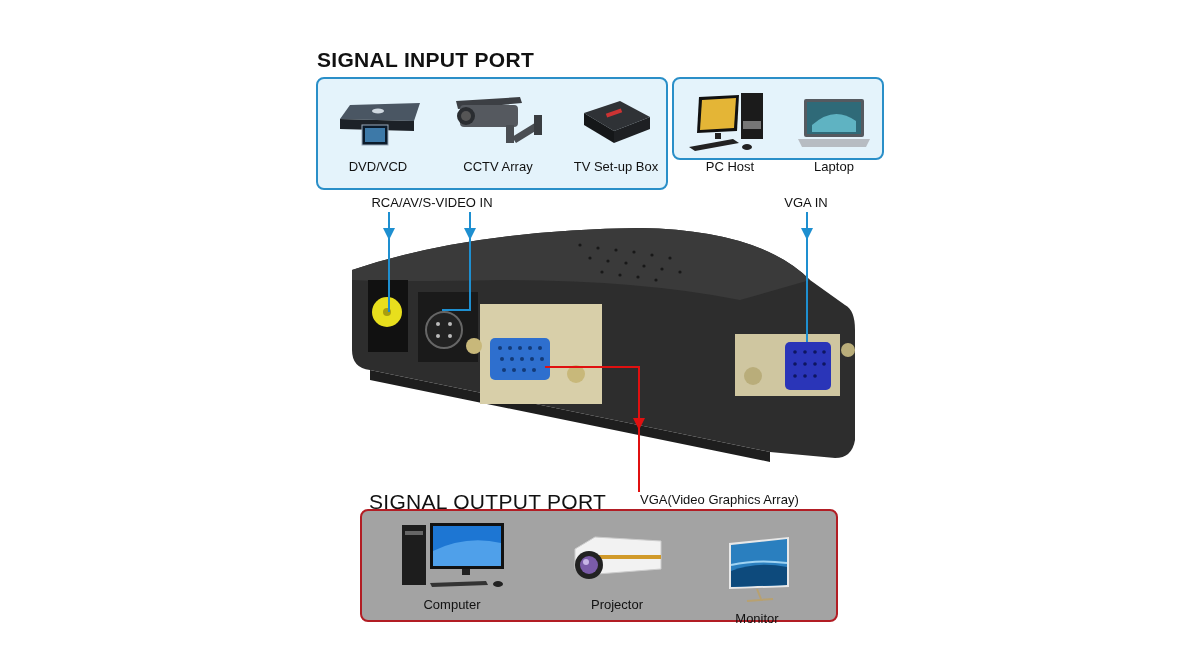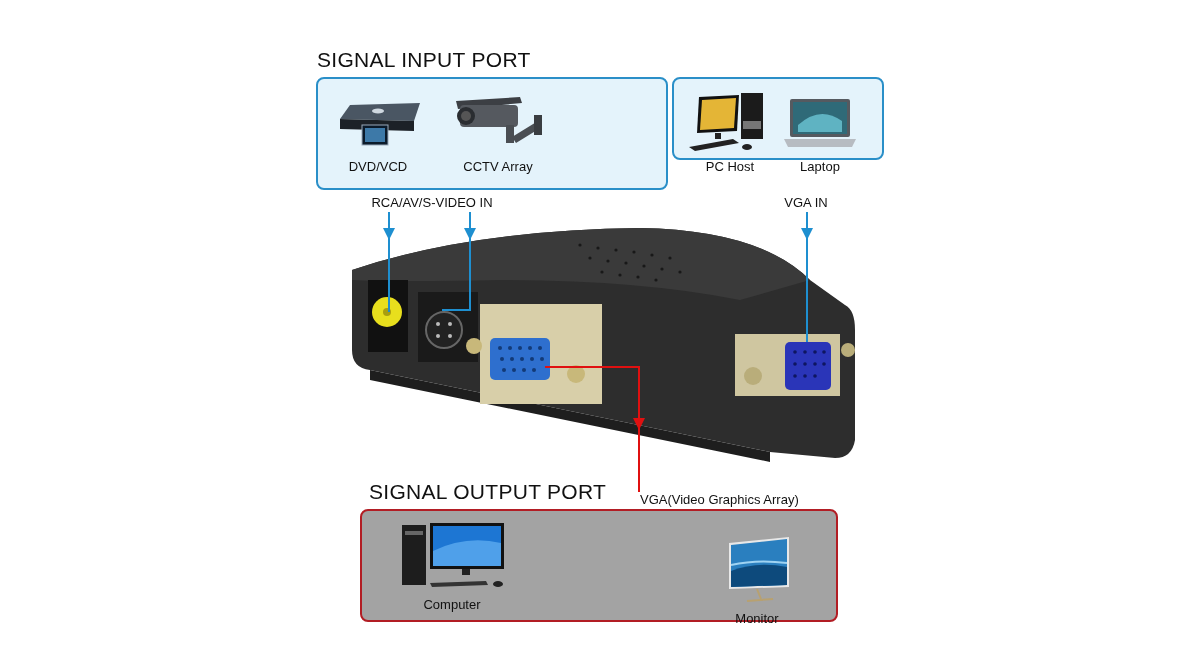--- a/index.html
+++ b/index.html
@@ -13,21 +13,21 @@
   .item { position: absolute; display: flex; flex-direction: column; align-items: center; }
   .item .label { margin-top: 6px; white-space: nowrap; }
   .vline { position: absolute; width: 2px; }
   .hline { position: absolute; height: 2px; }
   .arrow-down-blue { position: absolute; width: 0; height: 0; border-left: 6px solid transparent; border-right: 6px solid transparent; border-top: 12px solid #1e8fd0; }
   .arrow-down-red { position: absolute; width: 0; height: 0; border-left: 6px solid transparent; border-right: 6px solid transparent; border-top: 12px solid #e01010; }
 </style>
 </head>
 <body>
 
-<div class="abs heading" style="left:317px; top:48px;">SIGNAL INPUT PORT</div>
+<div class="abs heading" style="left:317px; top:48px;font-weight:bold;">SIGNAL INPUT PORT</div>
 
 <div class="abs box-in" style="left:316px; top:77px; width:352px; height:113px;">
   <div class="item" style="left:10px; top:12px; width:100px;">
     <svg width="88" height="62" viewBox="0 0 88 62">
       <polygon points="6,28 16,14 86,12 80,30" fill="#4a5663"></polygon>
       <polygon points="6,28 80,30 80,40 6,38" fill="#1c2127"></polygon>
       <ellipse cx="44" cy="20" rx="6" ry="2.5" fill="#cfd8e0"></ellipse>
       <rect x="28" y="34" width="26" height="20" fill="#0b1a2a" stroke="#9ab" stroke-width="1"></rect>
       <rect x="31" y="37" width="20" height="14" fill="#3d79a8"></rect>
     </svg>
@@ -37,37 +37,46 @@
     <svg width="96" height="66" viewBox="0 0 96 66">
       <polygon points="6,14 70,10 72,16 8,22" fill="#3c3f44"></polygon>
       <rect x="10" y="18" width="58" height="22" rx="4" fill="#55595f"></rect>
       <circle cx="16" cy="29" r="9" fill="#2a2d31"></circle>
       <circle cx="16" cy="29" r="5" fill="#555"></circle>
       <rect x="56" y="38" width="8" height="18" fill="#4a4e53"></rect>
       <polygon points="62,50 88,34 92,40 66,56" fill="#4a4e53"></polygon>
       <rect x="84" y="28" width="8" height="20" fill="#3a3d41"></rect>
     </svg>
     <span class="label">CCTV Array</span>
+  </div>
+  <div class="item" style="left:248px; top:12px; width:100px;">
+    <svg width="80" height="62" viewBox="0 0 80 62">
+      <polygon points="8,22 44,10 74,26 38,40" fill="#2f3236"></polygon>
+      <polygon points="8,22 38,40 38,52 8,34" fill="#151719"></polygon>
+      <polygon points="38,40 74,26 74,38 38,52" fill="#1e2023"></polygon>
+      <rect x="30" y="20" width="16" height="4" fill="#c33" transform="rotate(-20 38 22)"></rect>
+    </svg>
+    <span class="label">TV Set-up Box</span>
   </div>
 </div>
 
 <div class="abs box-in" style="left:672px; top:77px; width:212px; height:83px;">
   <div class="item" style="left:6px; top:12px; width:100px;">
     <svg width="90" height="62" viewBox="0 0 90 62">
       <polygon points="14,6 54,4 52,40 12,42" fill="#111"></polygon>
       <polygon points="17,9 51,7 49,37 15,39" fill="#e4b536"></polygon>
       <rect x="56" y="2" width="22" height="46" fill="#1b1b1b"></rect>
       <rect x="58" y="30" width="18" height="8" fill="#777"></rect>
       <rect x="30" y="42" width="6" height="6" fill="#222"></rect>
       <polygon points="4,56 48,48 54,52 10,60" fill="#222"></polygon>
       <ellipse cx="62" cy="56" rx="5" ry="3" fill="#222"></ellipse>
     </svg>
     <span class="label">PC Host</span>
   </div>
-  <div class="item" style="left:96px; top:16px; width:100px;">
+  <div class="item" style="left:110px; top:16px; width:100px;">
     <svg width="80" height="58" viewBox="0 0 80 58">
       <rect x="10" y="4" width="60" height="38" rx="2" fill="#555a60"></rect>
       <rect x="13" y="7" width="54" height="32" fill="#2f6a78"></rect>
       <path d="M18,30 Q40,10 62,26 L62,37 L18,37Z" fill="#5fb3c2"></path>
       <polygon points="4,44 76,44 72,52 8,52" fill="#b7bcc2"></polygon>
     </svg>
     <span class="label">Laptop</span>
   </div>
 </div>
 
@@ -153,37 +162,47 @@
 <div class="vline" style="left:469px; top:212px; height:98px; background:#1e8fd0;"></div>
 <div class="arrow-down-blue" style="left:464px; top:228px;"></div>
 <div class="hline" style="left:442px; top:309px; width:29px; background:#1e8fd0;"></div>
 <div class="vline" style="left:806px; top:212px; height:130px; background:#1e8fd0;"></div>
 <div class="arrow-down-blue" style="left:801px; top:228px;"></div>
 
 <div class="hline" style="left:545px; top:366px; width:95px; background:#e01010;"></div>
 <div class="vline" style="left:638px; top:366px; height:126px; background:#e01010;"></div>
 <div class="arrow-down-red" style="left:633px; top:418px;"></div>
 
-<div class="abs heading" style="left:369px; top:480px;">SIGNAL OUTPUT PORT</div>
+<div class="abs heading" style="left:369px; top:490px;">SIGNAL OUTPUT PORT</div>
 <div class="abs label" style="left:640px; top:492px;">VGA(Video Graphics Array)</div>
 
 <div class="abs box-out" style="left:360px; top:509px; width:478px; height:113px;">
   <div class="item" style="left:30px; top:10px; width:120px;">
     <svg width="112" height="70" viewBox="0 0 112 70">
       <rect x="6" y="4" width="24" height="60" fill="#1d1d1d"></rect>
       <rect x="9" y="10" width="18" height="4" fill="#666"></rect>
       <rect x="34" y="2" width="74" height="46" fill="#111"></rect>
       <rect x="37" y="5" width="68" height="40" fill="#1d76d3"></rect>
       <path d="M37,30 Q70,14 105,22 L105,45 L37,45Z" fill="#4fa0ea"></path>
       <rect x="66" y="48" width="8" height="6" fill="#222"></rect>
       <polygon points="34,62 90,60 92,64 36,66" fill="#333"></polygon>
       <ellipse cx="102" cy="63" rx="5" ry="3" fill="#222"></ellipse>
     </svg>
     <span class="label">Computer</span>
   </div>
+  <div class="item" style="left:200px; top:14px; width:110px;">
+    <svg width="104" height="66" viewBox="0 0 104 66">
+      <polygon points="10,24 30,12 96,16 96,44 20,50 10,44" fill="#f2f2f2" stroke="#ccc"></polygon>
+      <rect x="20" y="30" width="76" height="4" fill="#d19a2a"></rect>
+      <circle cx="24" cy="40" r="14" fill="#222"></circle>
+      <circle cx="24" cy="40" r="9" fill="#7a5ba8"></circle>
+      <circle cx="21" cy="37" r="3" fill="#c7b4e6"></circle>
+    </svg>
+    <span class="label">Projector</span>
+  </div>
   <div class="item" style="left:340px; top:24px; width:110px;">
     <svg width="80" height="70" viewBox="0 0 80 70">
       <polygon points="12,8 72,2 72,52 12,54" fill="#e8e8e8"></polygon>
       <polygon points="14,10 70,4 70,50 14,52" fill="#2a7fbf"></polygon>
       <path d="M14,36 Q40,26 70,32 L70,50 L14,52Z" fill="#0d4a7c"></path>
       <path d="M14,30 Q40,24 70,28" stroke="#9fd3f2" stroke-width="2" fill="none"></path>
       <line x1="40" y1="54" x2="44" y2="64" stroke="#b8a170" stroke-width="2"></line>
       <line x1="30" y1="66" x2="56" y2="64" stroke="#b8a170" stroke-width="2"></line>
     </svg>
     <span class="label">Monitor</span>

